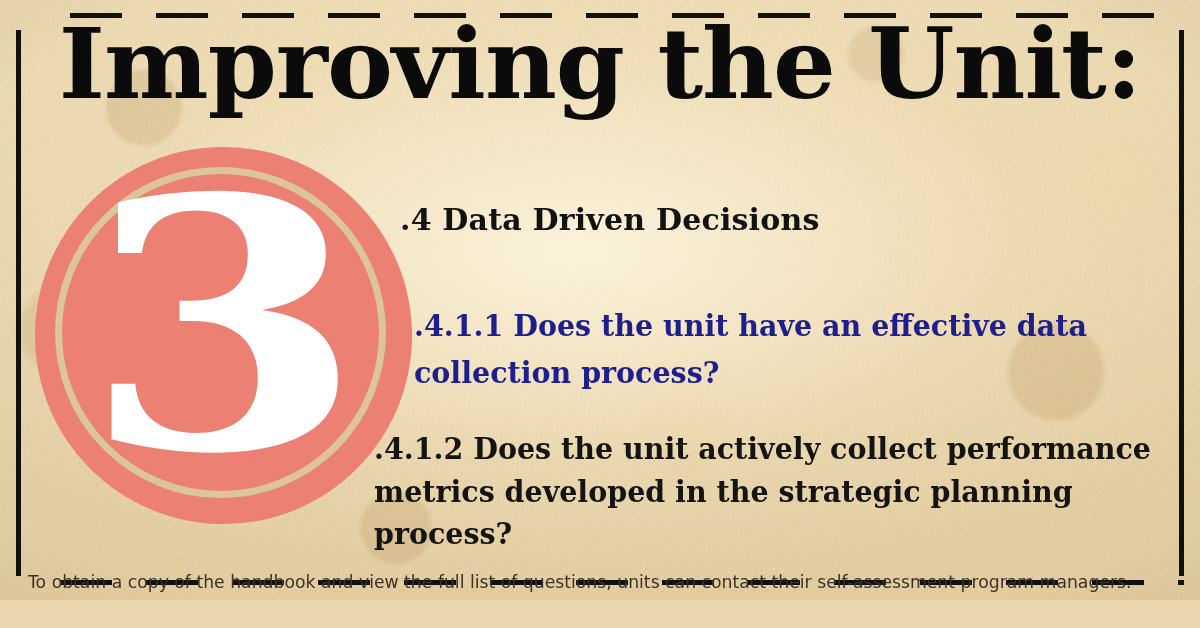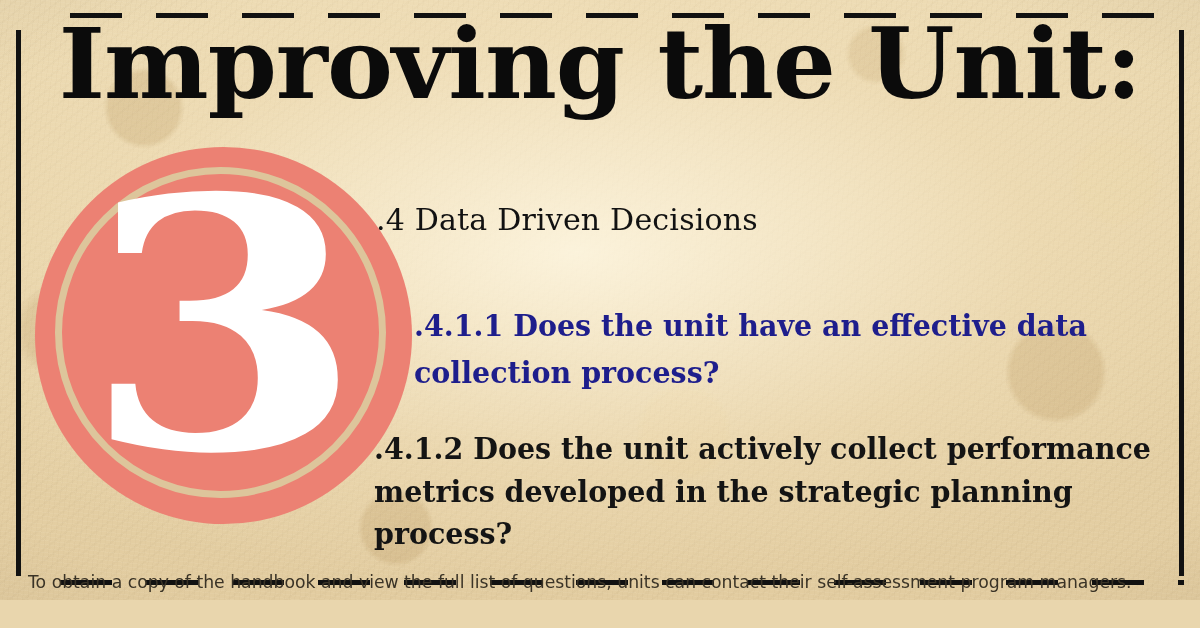--- a/index.html
+++ b/index.html
@@ -92,23 +92,23 @@
     font-size:330px;
     line-height:1;
     color:#ffffff;
     transform:translateY(-10px) scaleX(1.22) scaleY(1.05);
   }
 
   
   .txt{position:absolute;color:#121212;}
 
   #line-section{
-    left:376px;top:202px;width:760px;
+    left:400px;top:202px;width:760px;
     font-family:"DejaVu Serif","Liberation Serif",serif;
-    font-weight:400;font-size:30px;line-height:1.2;
+    font-weight:700;font-size:30px;line-height:1.2;
     letter-spacing:.2px;
   }
 
   #line-q1{
     left:414px;top:303px;width:712px;
     font-family:"DejaVu Serif","Liberation Serif",serif;
     font-weight:700;font-size:30px;line-height:1.55;
     color:#1e1e8c;
     transform:scaleX(.95);transform-origin:left top;
   }

